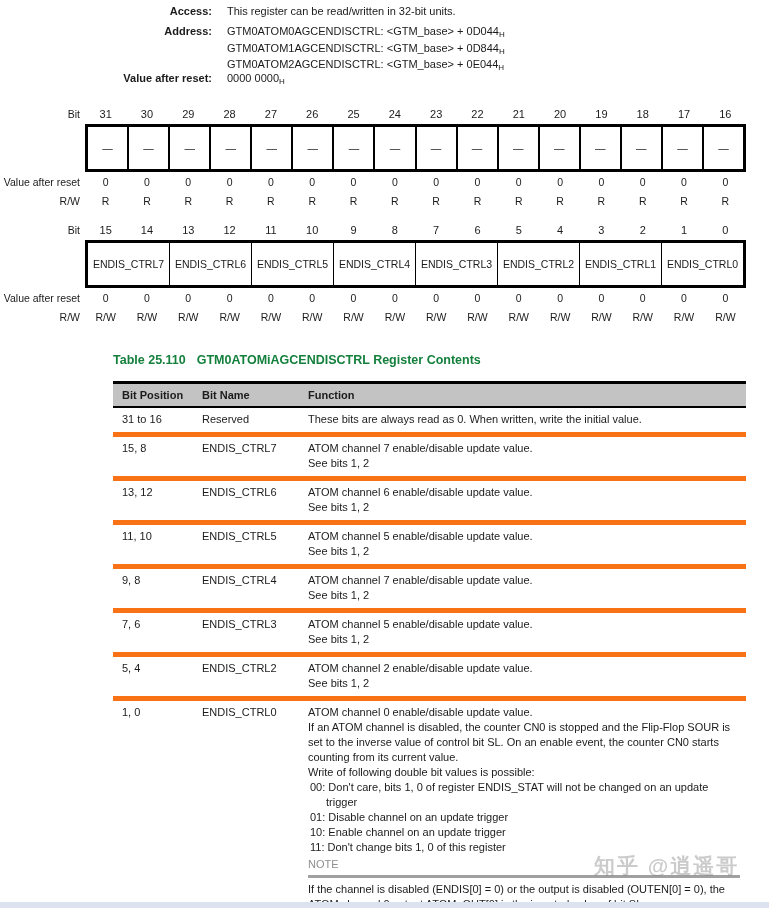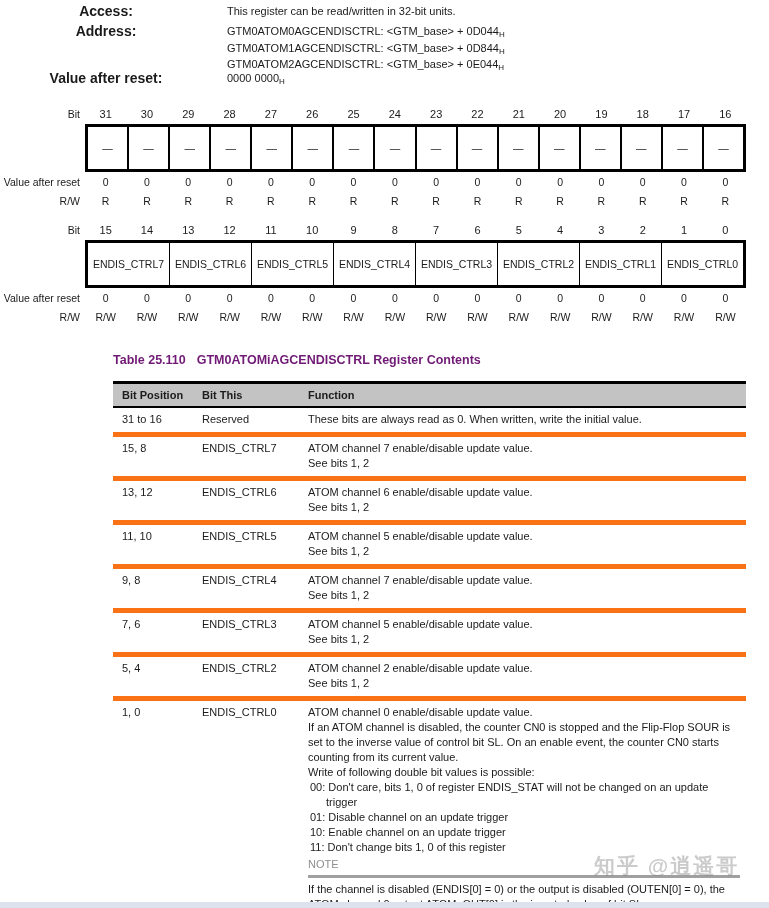--- a/index.html
+++ b/index.html
@@ -4,22 +4,22 @@
 <style>
   * { margin:0; padding:0; box-sizing:border-box; }
   html,body { background:#ffffff; }
   .page {
     position:relative; width:769px; height:908px; background:#ffffff;
     font-family:"Liberation Sans","DejaVu Sans",sans-serif;
     color:#1b1b1b; font-size:11px; overflow:hidden;
   }
   
   .info-label {
-    position:absolute; left:0; width:212px; text-align:center; font-weight:bold;
-    font-size:14px; line-height:13.5px;
+    position:absolute; left:0; width:212px; text-align:right; font-weight:bold;
+    font-size:11px; line-height:13.5px;
   }
   .info-value { position:absolute; left:227px; font-size:11px; line-height:13.5px; }
   sub.hex { font-size:8px; vertical-align:-2px; }
   
   .bflabel {
     position:absolute; left:0; width:80px; text-align:right;
     font-size:10.5px; line-height:13px; white-space:nowrap;
   }
   .bitrow {
     position:absolute; left:85px; width:661px; display:flex; line-height:13px;
@@ -30,21 +30,21 @@
     position:absolute; left:85px; width:661px; height:48px;
     border:3px solid #000; display:flex; background:#fff;
   }
   .bit-cell {
     display:flex; align-items:center; justify-content:center;
     border-right:2px solid #000; font-size:10.5px; white-space:nowrap; overflow:hidden;
   }
   .bitbox.grouped .bit-cell { border-right-width:1.5px; }
   .bit-cell:last-child { border-right:none; }
   
-  .tbl-title { position:absolute; left:113px; top:353px; font-size:12.5px; font-weight:bold; color:#701a75; }
+  .tbl-title { position:absolute; left:113px; top:353px; font-size:12.5px; font-weight:bold; color:#15803d; }
   .tbl-title .num { margin-right:11px; }
   table.reg {
     position:absolute; left:113px; top:381px; width:633px;
     border-collapse:collapse; table-layout:fixed;
     font-size:11px; color:#1b1b1b;
   }
   table.reg thead th {
     background:#c3c3c3; border-top:3px solid #000; border-bottom:2px solid #000;
     font-weight:bold; text-align:left; padding:4px 4px 4px 0; line-height:14px;
   }
@@ -283,21 +283,21 @@
 
   <table class="reg">
     <colgroup>
         <col style="width:89px">
         <col style="width:106px">
         <col style="width:438px">
       </colgroup>
     <thead>
       <tr>
         <th class="c1">Bit Position</th>
-        <th>Bit This</th>
+        <th>Bit Name</th>
         <th>Function</th>
       </tr>
     </thead>
     <tbody id="tbody">
         <tr>
           <td class="c1">31 to 16</td>
           <td>Reserved</td>
           <td>
             <div class="fn-line">These bits are always read as 0. When written, write the initial value.</div>
           </td>

